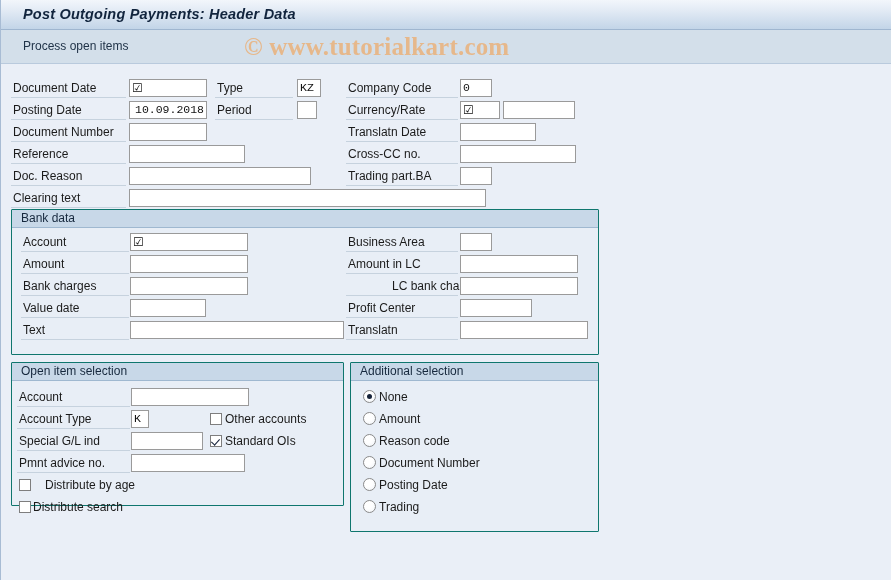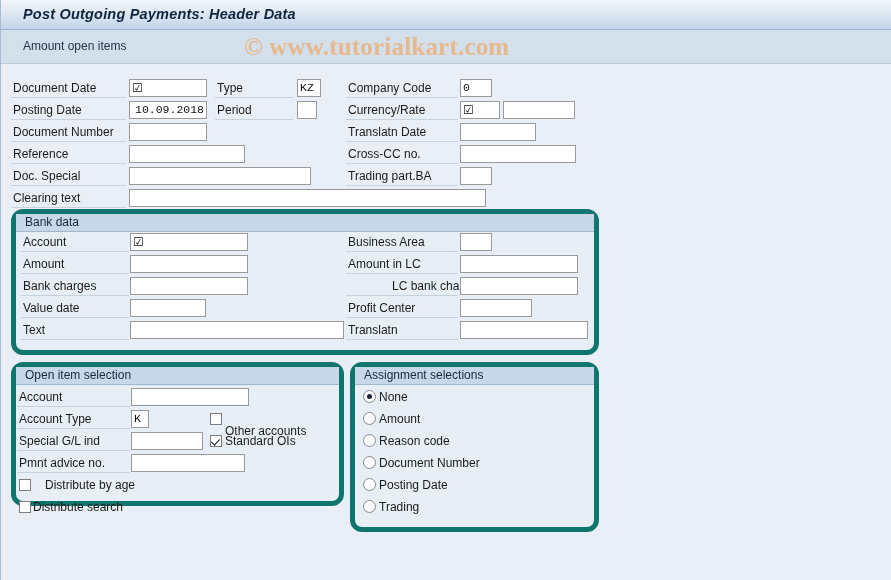--- a/index.html
+++ b/index.html
@@ -78,22 +78,22 @@
     overflow:hidden;
   }
   .inp .glyph{
     font-family:"DejaVu Sans", sans-serif;
     font-size:12px;
     line-height:16px;
   }
   
   .group{
     position:absolute;
-    border:5px solid #0f766e;
-    border-radius:12px;
+    border:1px solid #0f766e;
+    border-radius:1px;
     background:#e8eef6;
     box-sizing:border-box;
   }
   .group > .gheader{
     position:absolute;left:0;top:0;right:0;height:18px;
     background:#c8d8e8;
     border-bottom:1px solid #9fb8d0;
     box-sizing:border-box;
   }
   .group > .gheader > span{
@@ -130,21 +130,21 @@
 </head>
 <body>
 
 <div class="app">
 
   <div class="titlebar">
     <div class="title">Post Outgoing Payments: Header Data</div>
   </div>
 
   <div class="subbar">
-    <div class="subtitle">Amount open items</div>
+    <div class="subtitle">Process open items</div>
   </div>
   <div class="watermark">© www.tutorialkart.com</div>
 
   <div class="lbl" style="left:12px;top:80px;">Document Date</div>
   <div class="lblline" style="left:10px;top:97px;width:115px;"></div>
   <div class="inp" style="left:128px;top:79px;width:78px;"><span class="glyph">☑</span></div>
 
   <div class="lbl" style="left:216px;top:80px;">Type</div>
   <div class="lblline" style="left:214px;top:97px;width:78px;"></div>
   <div class="inp" style="left:296px;top:79px;width:24px;">KZ</div>
@@ -175,21 +175,21 @@
   <div class="inp" style="left:459px;top:123px;width:76px;"></div>
 
   <div class="lbl" style="left:12px;top:146px;">Reference</div>
   <div class="lblline" style="left:10px;top:163px;width:115px;"></div>
   <div class="inp" style="left:128px;top:145px;width:116px;"></div>
 
   <div class="lbl" style="left:347px;top:146px;">Cross-CC no.</div>
   <div class="lblline" style="left:345px;top:163px;width:112px;"></div>
   <div class="inp" style="left:459px;top:145px;width:116px;"></div>
 
-  <div class="lbl" style="left:12px;top:168px;">Doc. Special</div>
+  <div class="lbl" style="left:12px;top:168px;">Doc. Reason</div>
   <div class="lblline" style="left:10px;top:185px;width:115px;"></div>
   <div class="inp" style="left:128px;top:167px;width:182px;"></div>
 
   <div class="lbl" style="left:347px;top:168px;">Trading part.BA</div>
   <div class="lblline" style="left:345px;top:185px;width:112px;"></div>
   <div class="inp" style="left:459px;top:167px;width:32px;"></div>
 
   <div class="lbl" style="left:12px;top:190px;">Clearing text</div>
   <div class="lblline" style="left:10px;top:207px;width:115px;"></div>
   <div class="inp" style="left:128px;top:189px;width:357px;"></div>
@@ -247,41 +247,41 @@
   </div>
 
   <div class="lbl" style="left:18px;top:389px;">Account</div>
   <div class="lblline" style="left:16px;top:406px;width:113px;"></div>
   <div class="inp" style="left:130px;top:388px;width:118px;"></div>
 
   <div class="lbl" style="left:18px;top:411px;">Account Type</div>
   <div class="lblline" style="left:16px;top:428px;width:113px;"></div>
   <div class="inp" style="left:130px;top:410px;width:18px;">K</div>
   <div class="cb" style="left:209px;top:413px;"></div>
-  <div class="optlbl" style="left:224px;top:412px;margin-top:12px;">Other accounts</div>
+  <div class="optlbl" style="left:224px;top:412px;">Other accounts</div>
 
   <div class="lbl" style="left:18px;top:433px;">Special G/L ind</div>
   <div class="lblline" style="left:16px;top:450px;width:113px;"></div>
   <div class="inp" style="left:130px;top:432px;width:72px;"></div>
   <div class="cb checked" style="left:209px;top:435px;"></div>
   <div class="optlbl" style="left:224px;top:434px;">Standard OIs</div>
 
   <div class="lbl" style="left:18px;top:455px;">Pmnt advice no.</div>
   <div class="lblline" style="left:16px;top:472px;width:113px;"></div>
   <div class="inp" style="left:130px;top:454px;width:114px;"></div>
 
   <div class="cb" style="left:18px;top:479px;"></div>
   <div class="optlbl" style="left:44px;top:478px;text-align:center;">Distribute by age</div>
 
   <div class="cb" style="left:18px;top:501px;"></div>
   <div class="optlbl" style="left:32px;top:500px;">Distribute search</div>
 
   <div class="group" style="left:349px;top:362px;width:249px;height:170px;">
     <div class="gheader">
-      <span>Assignment selections</span>
+      <span>Additional selection</span>
     </div>
   </div>
 
   <div class="rd sel" style="left:362px;top:390px;"></div>
   <div class="optlbl" style="left:378px;top:390px;">None</div>
 
   <div class="rd" style="left:362px;top:412px;"></div>
   <div class="optlbl" style="left:378px;top:412px;">Amount</div>
 
   <div class="rd" style="left:362px;top:434px;"></div>

